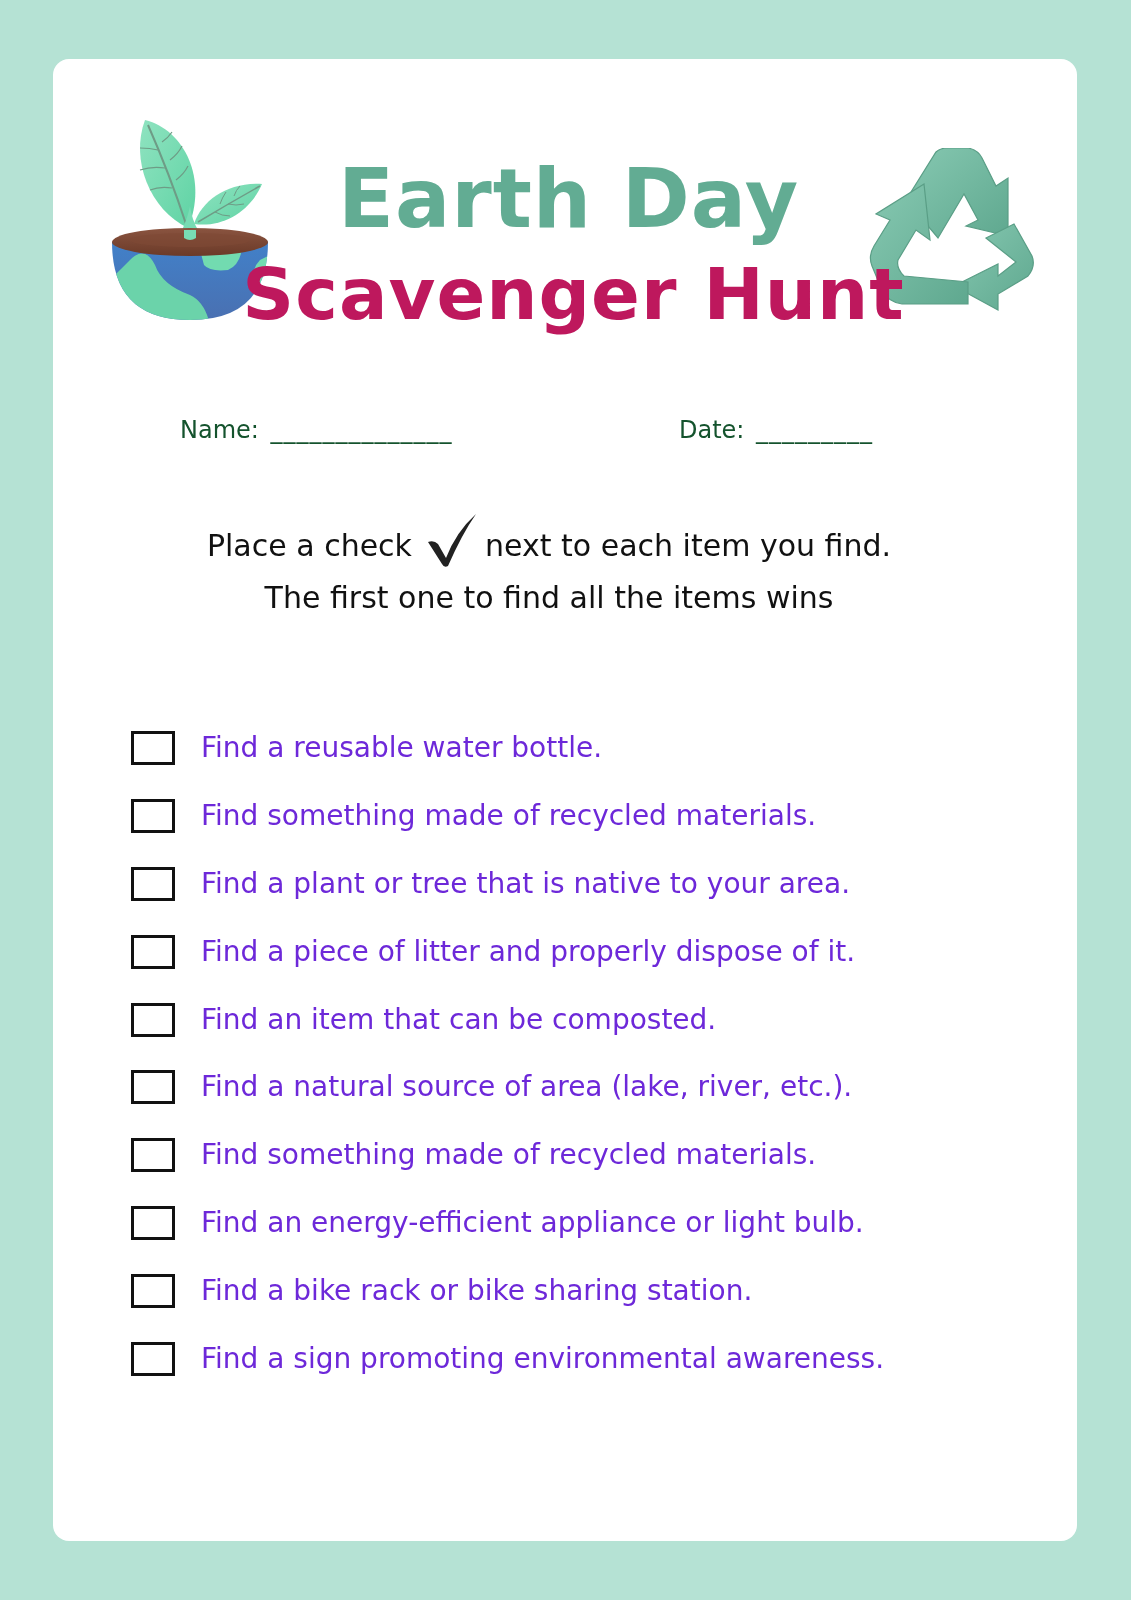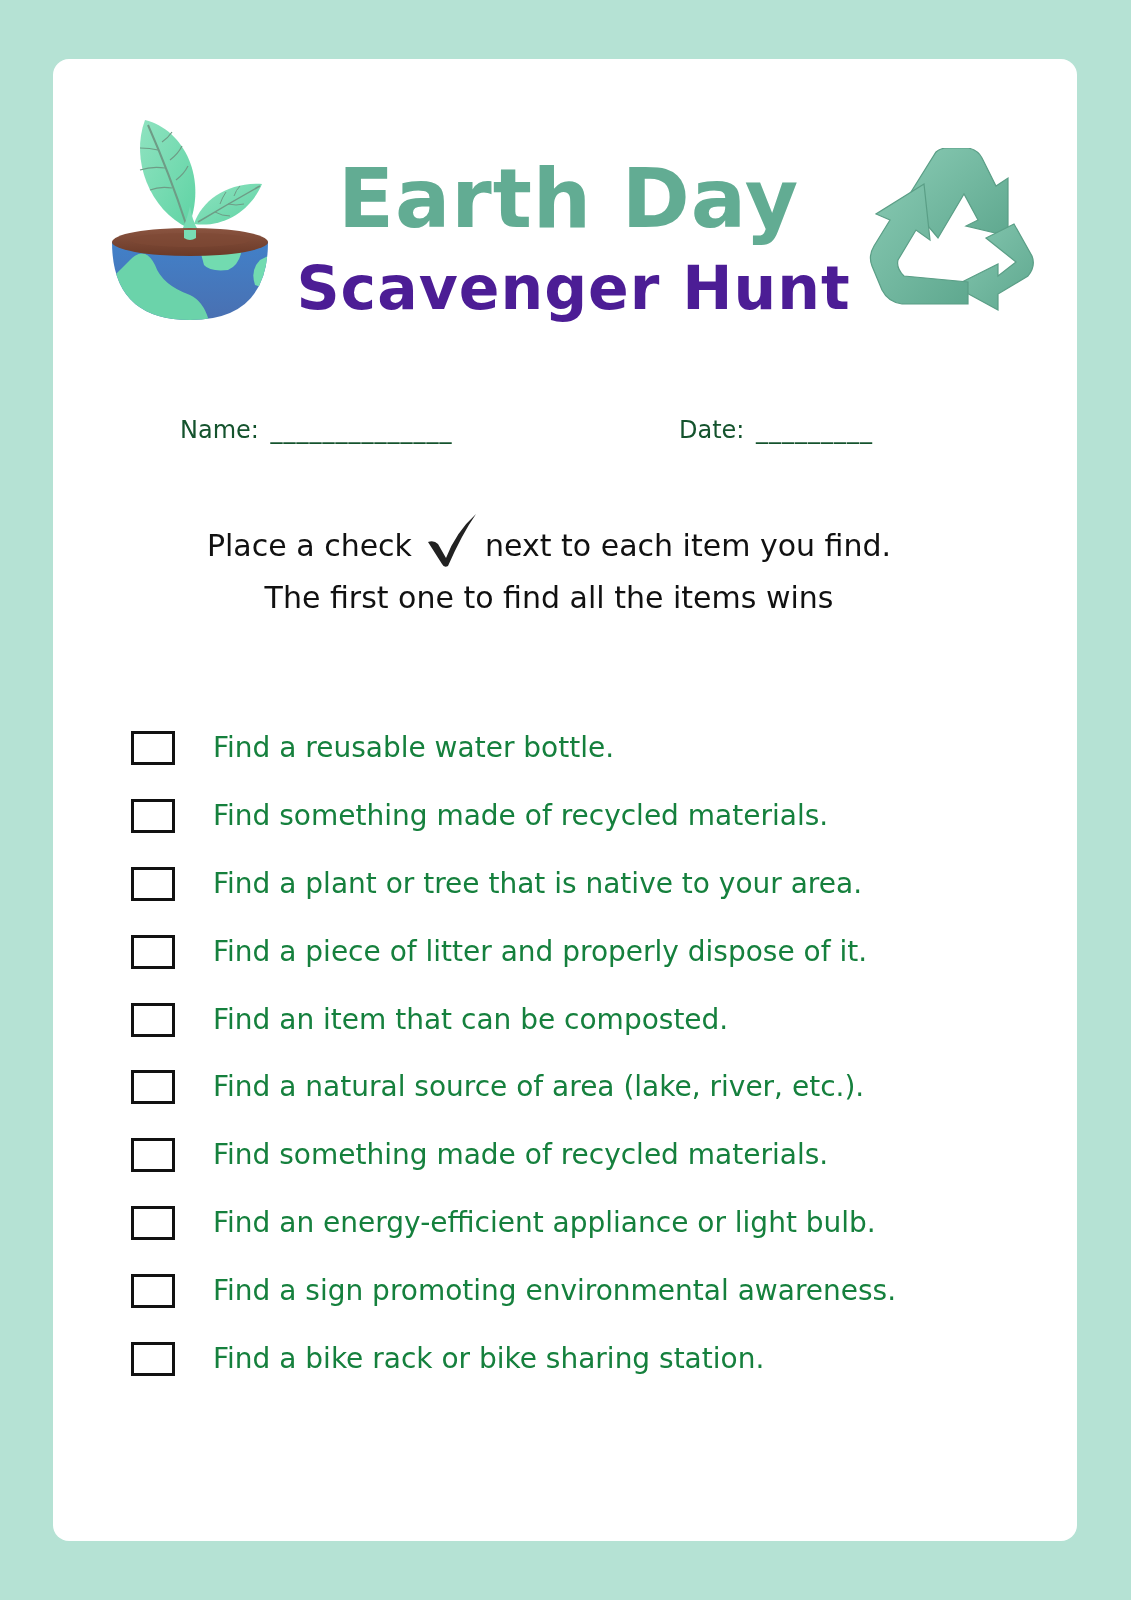--- a/index.html
+++ b/index.html
@@ -53,23 +53,23 @@
       padding-left: 6px;
     }
     .title-line2 {
       position: absolute;
       left: 0;
       width: 1131px;
       top: 258px;
       text-align: center;
       font-family: "DejaVu Sans", sans-serif;
       font-weight: bold;
-      font-size: 60px;
+      font-size: 72px;
       letter-spacing: 1px;
-      color: #4c1d95;
+      color: #be185d;
       line-height: 1;
       padding-left: 16px;
     }
     
     .field {
       position: absolute;
       top: 418px;
       font-size: 24px;
       line-height: 1;
       color: #14532d;
@@ -116,24 +116,24 @@
     }
     .checkbox {
       flex: 0 0 auto;
       width: 44px;
       height: 34px;
       border: 3px solid #111;
       background: #fff;
       cursor: pointer;
     }
     .item-text {
-      margin-left: 38px;
+      margin-left: 26px;
       font-size: 28px;
       line-height: 34px;
-      color: #15803d;
+      color: #6d28d9;
       white-space: nowrap;
     }
   </style>
 </head>
 <body>
 
 <div class="card"></div>
 
 <svg class="plant-icon" viewBox="0 0 160 205" xmlns="http://www.w3.org/2000/svg">
   <defs>
@@ -244,19 +244,19 @@
   <li class="checklist-item">
     <span class="checkbox"></span>
     <span class="item-text">Find something made of recycled materials.</span>
   </li>
   <li class="checklist-item">
     <span class="checkbox"></span>
     <span class="item-text">Find an energy-efficient appliance or light bulb.</span>
   </li>
   <li class="checklist-item">
     <span class="checkbox"></span>
+    <span class="item-text">Find a bike rack or bike sharing station.</span>
+  </li>
+  <li class="checklist-item">
+    <span class="checkbox"></span>
     <span class="item-text">Find a sign promoting environmental awareness.</span>
   </li>
-  <li class="checklist-item">
-    <span class="checkbox"></span>
-    <span class="item-text">Find a bike rack or bike sharing station.</span>
-  </li>
 </ul>
 
 </body></html>

